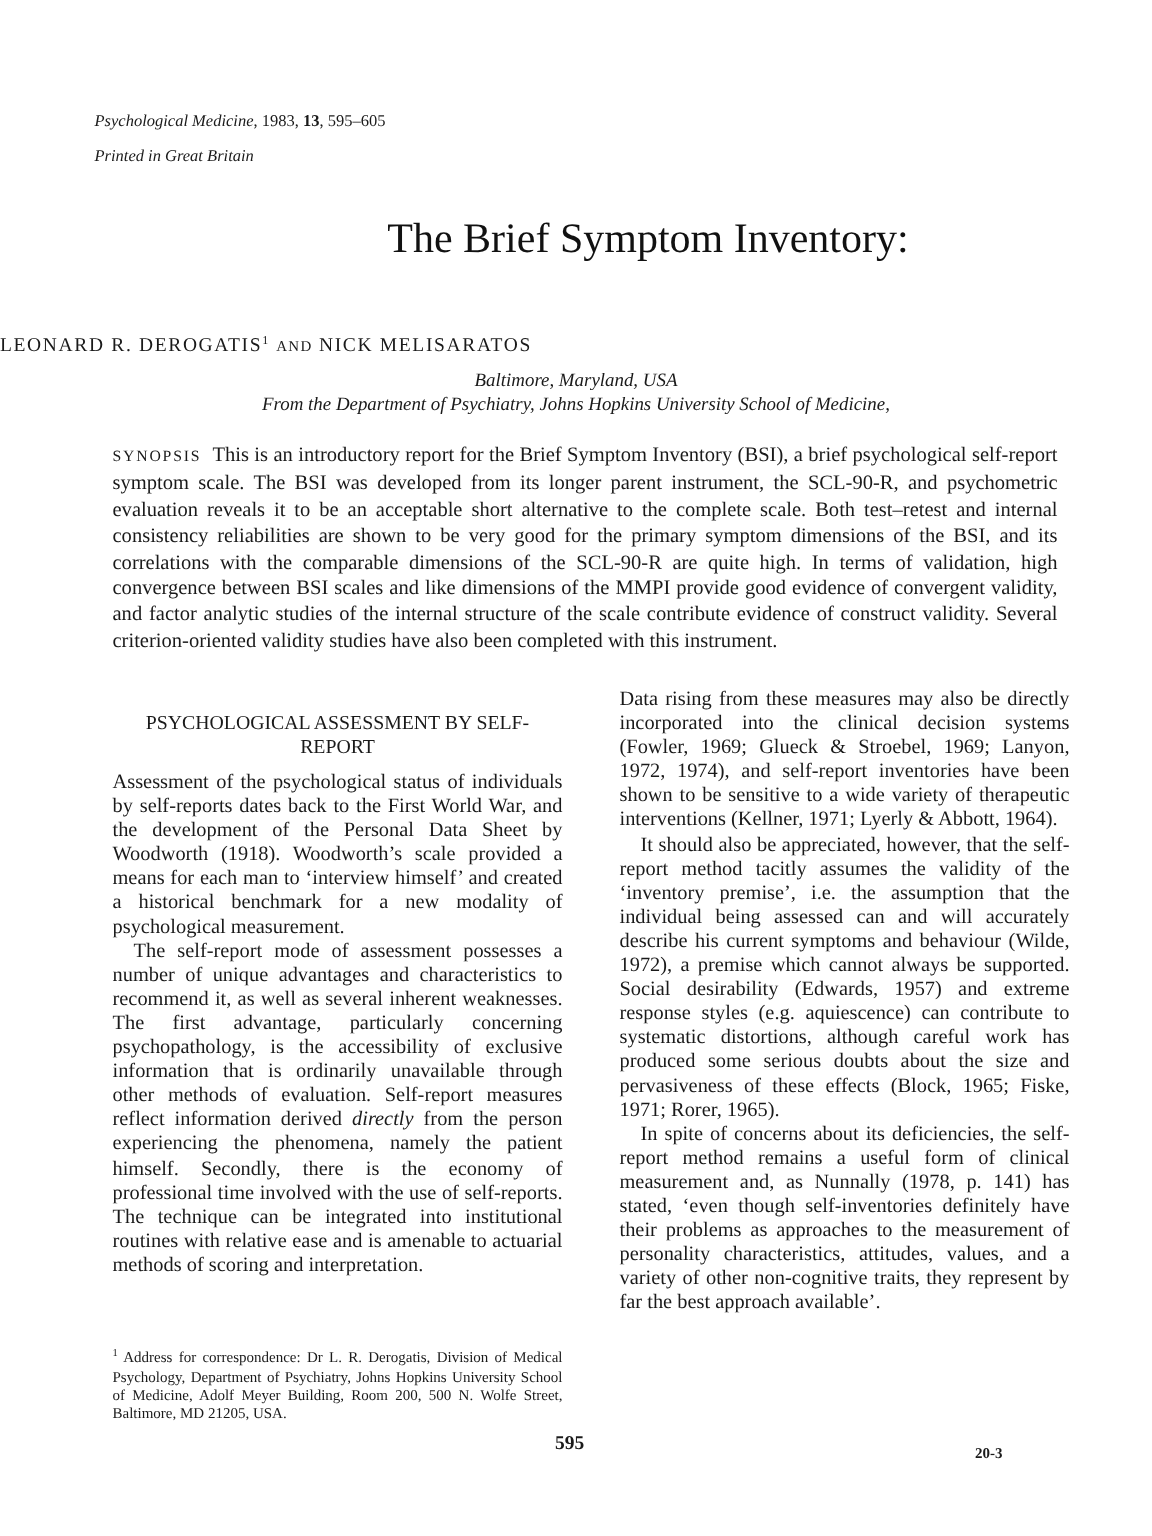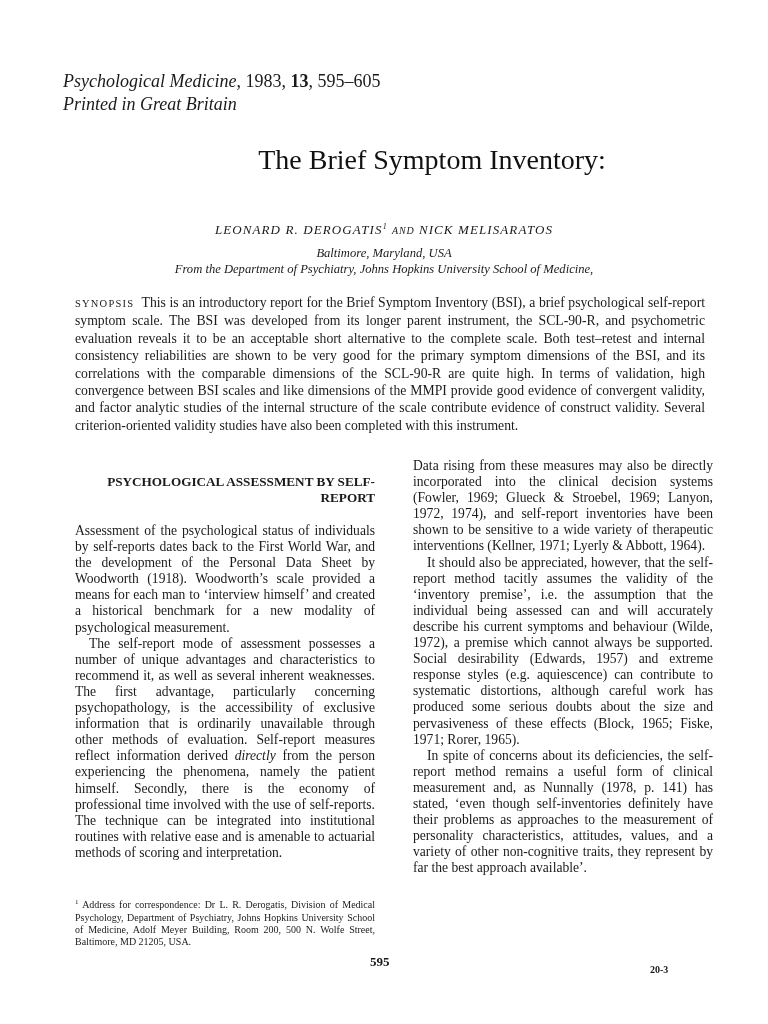--- a/index.html
+++ b/index.html
@@ -1,35 +1,35 @@
 <!DOCTYPE html>
 <html><head>
 <meta charset="utf-8">
 <style>
   html, body { margin: 0; padding: 0; background: #ffffff; }
   body { width: 768px; height: 1024px; position: relative; overflow: hidden;
          font-family: "Liberation Serif", "DejaVu Serif", serif; color: #1a1a1a; }
-  .journal { position: absolute; left: 63px; top: 70px; font-size: 18px; line-height: 23px; font-style: italic; }
+  .journal { position: absolute; left: 63px; top: 70px; font-size: 11px; line-height: 23px; font-style: italic; }
   .journal .upright { font-style: normal; }
   .journal b { font-weight: bold; font-style: normal; }
   .title { position: absolute; left: 0; width: 768px; top: 143px; text-align: center;
            font-size: 28px; line-height: 33px; font-weight: normal; margin: 0; color: #111; padding-left: 48px; }
-  .authors { position: absolute; left: 0; width: 768px; top: 222px; text-align: center;
-             font-size: 13px; letter-spacing: 1.1px; font-style: italic; }
+  .authors { position: absolute; left: 0; width: 768px; top: 222px; 
+             font-size: 13px; letter-spacing: 1.1px; }
   .authors .sc { font-size: 10px; letter-spacing: 0.8px; }
   .authors sup { font-size: 8px; }
   .affil { position: absolute; left: 0; width: 768px; top: 245px; text-align: center;
            font-size: 12.6px; line-height: 16px; font-style: italic; }
   .synopsis { position: absolute; left: 75px; width: 630px; top: 294px;
               font-size: 13.7px; line-height: 17.4px; text-align: justify; margin: 0; }
   .synopsis .label { font-size: 10.5px; letter-spacing: 1.2px; margin-right: 4px; }
   .col { position: absolute; width: 300px; font-size: 13.6px; line-height: 16.1px; text-align: justify; }
   .col-left { left: 75px; top: 474px; }
   .col-right { left: 413px; top: 458px; }
-  .section-heading { font-weight: bold; font-size: 13.2px; line-height: 16px; margin: 0 0 17px 0; text-align: right; }
+  .section-heading { font-weight: normal; font-size: 13.2px; line-height: 16px; margin: 0 0 7px 0; text-align: center; }
   .col p { margin: 0; }
   .col p.indent { text-indent: 14px; }
   .footnote { position: absolute; left: 75px; width: 300px; top: 896px; font-size: 10px; line-height: 12.2px; text-align: justify; }
   .footnote sup { font-size: 7px; }
   .page-num { position: absolute; left: 370px; top: 954px; font-size: 13px; font-weight: bold; }
   .sig { position: absolute; left: 650px; top: 964px; font-size: 10px; font-weight: bold; }
 </style>
 </head>
 <body>
 

